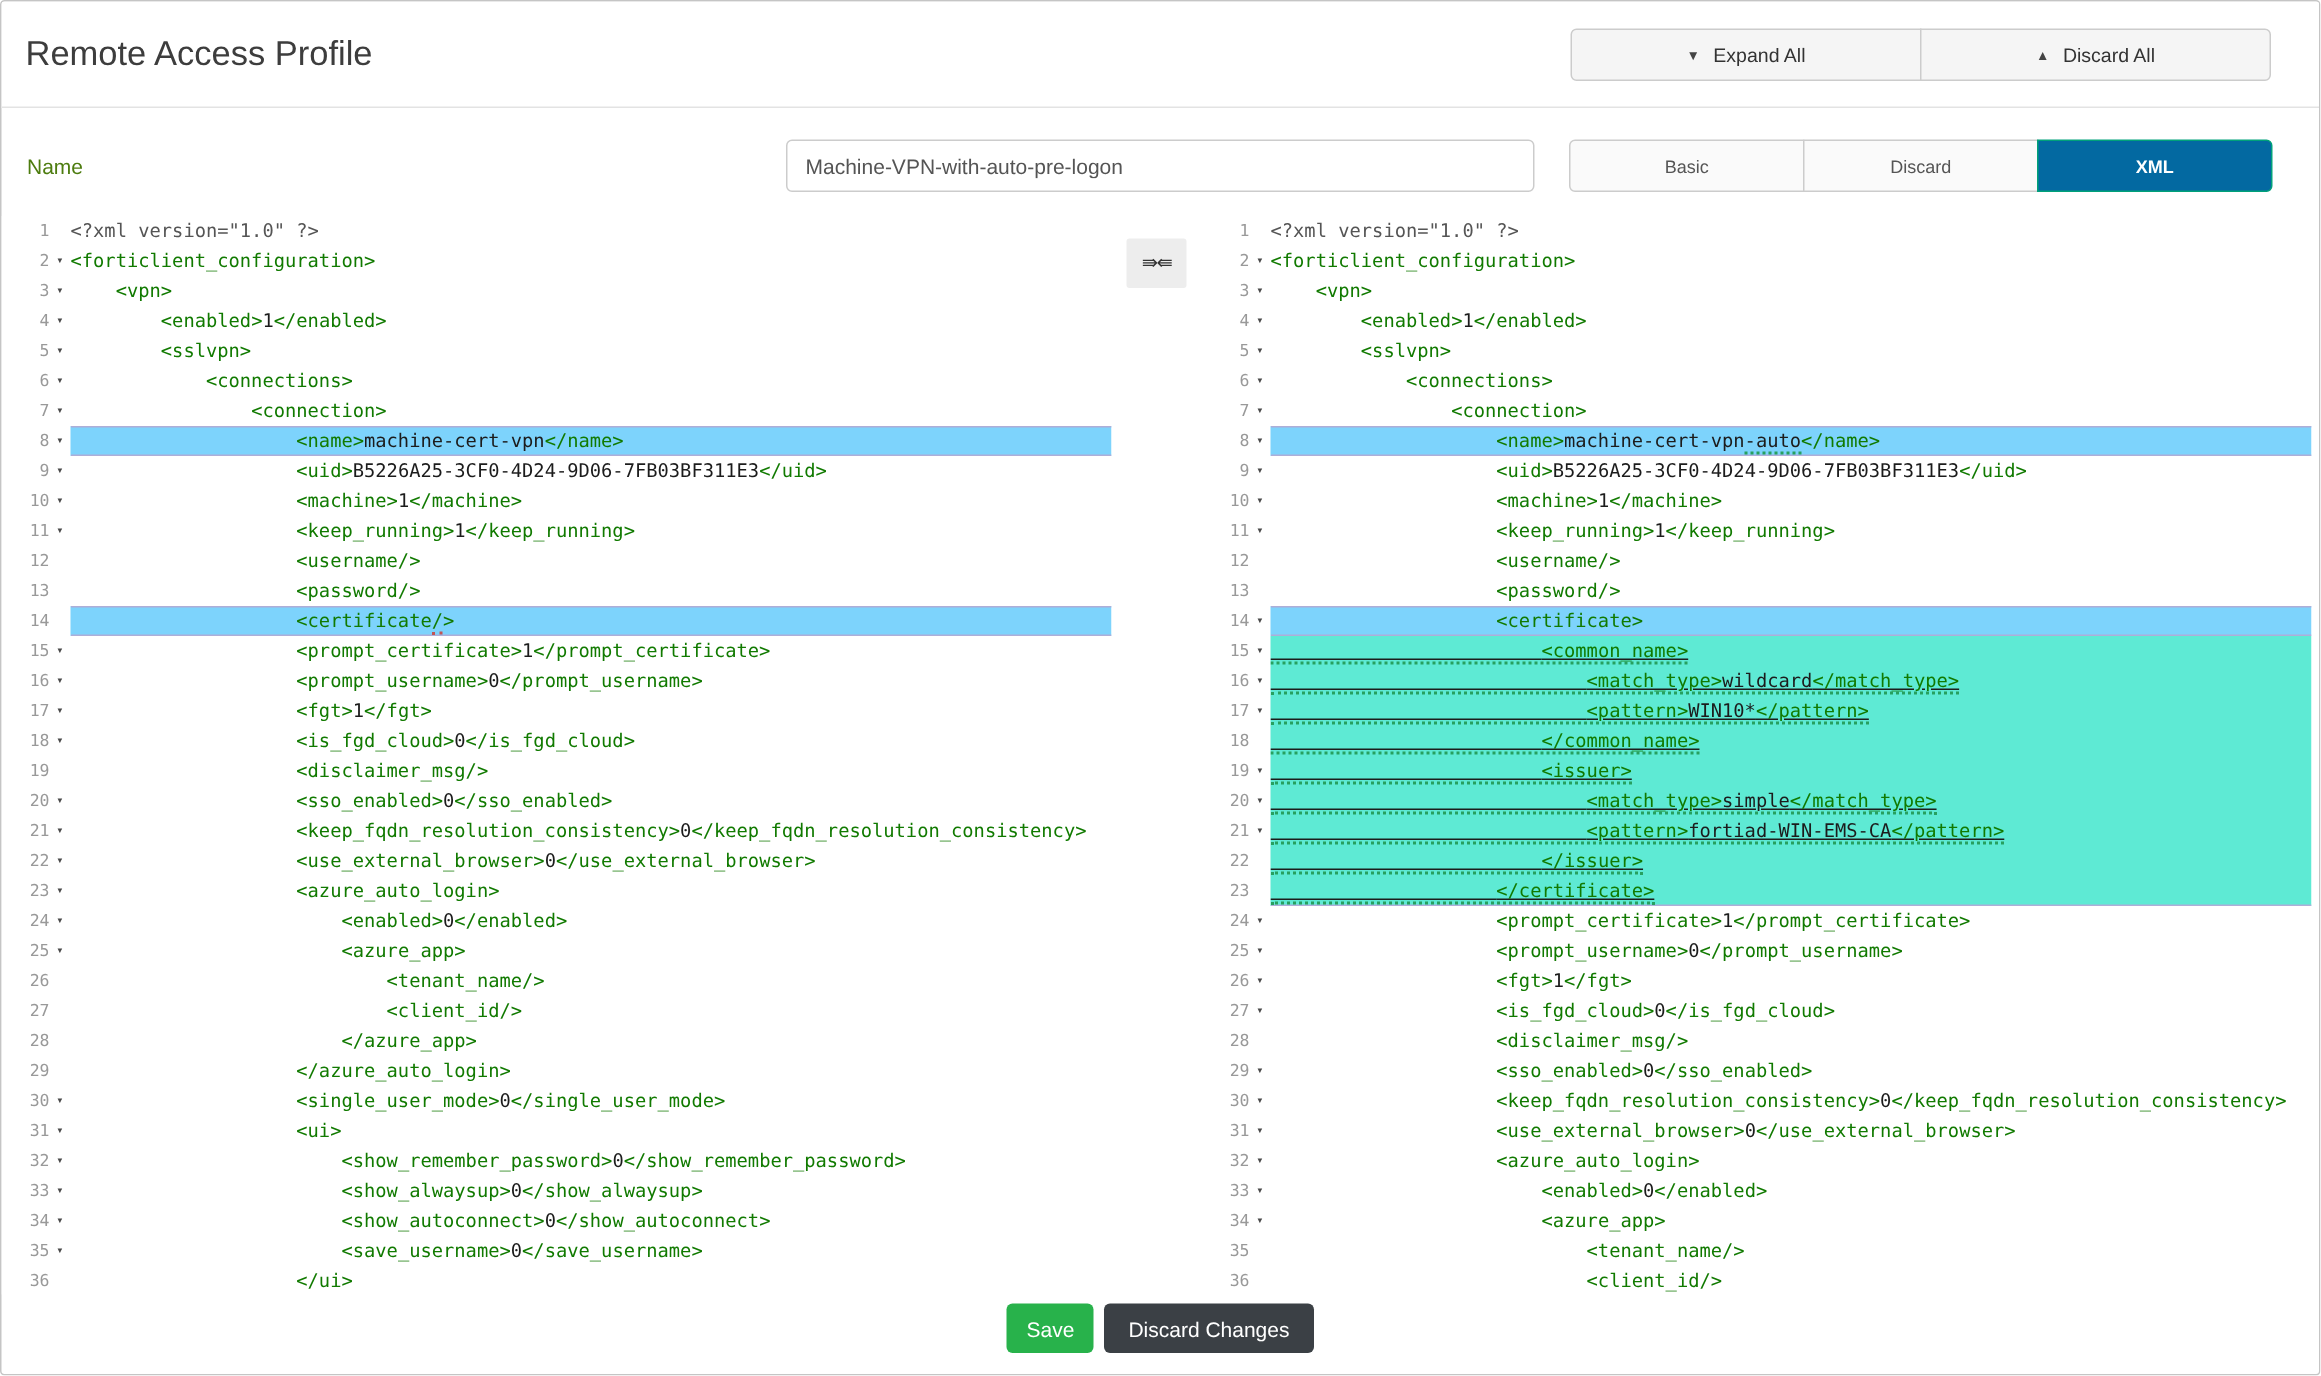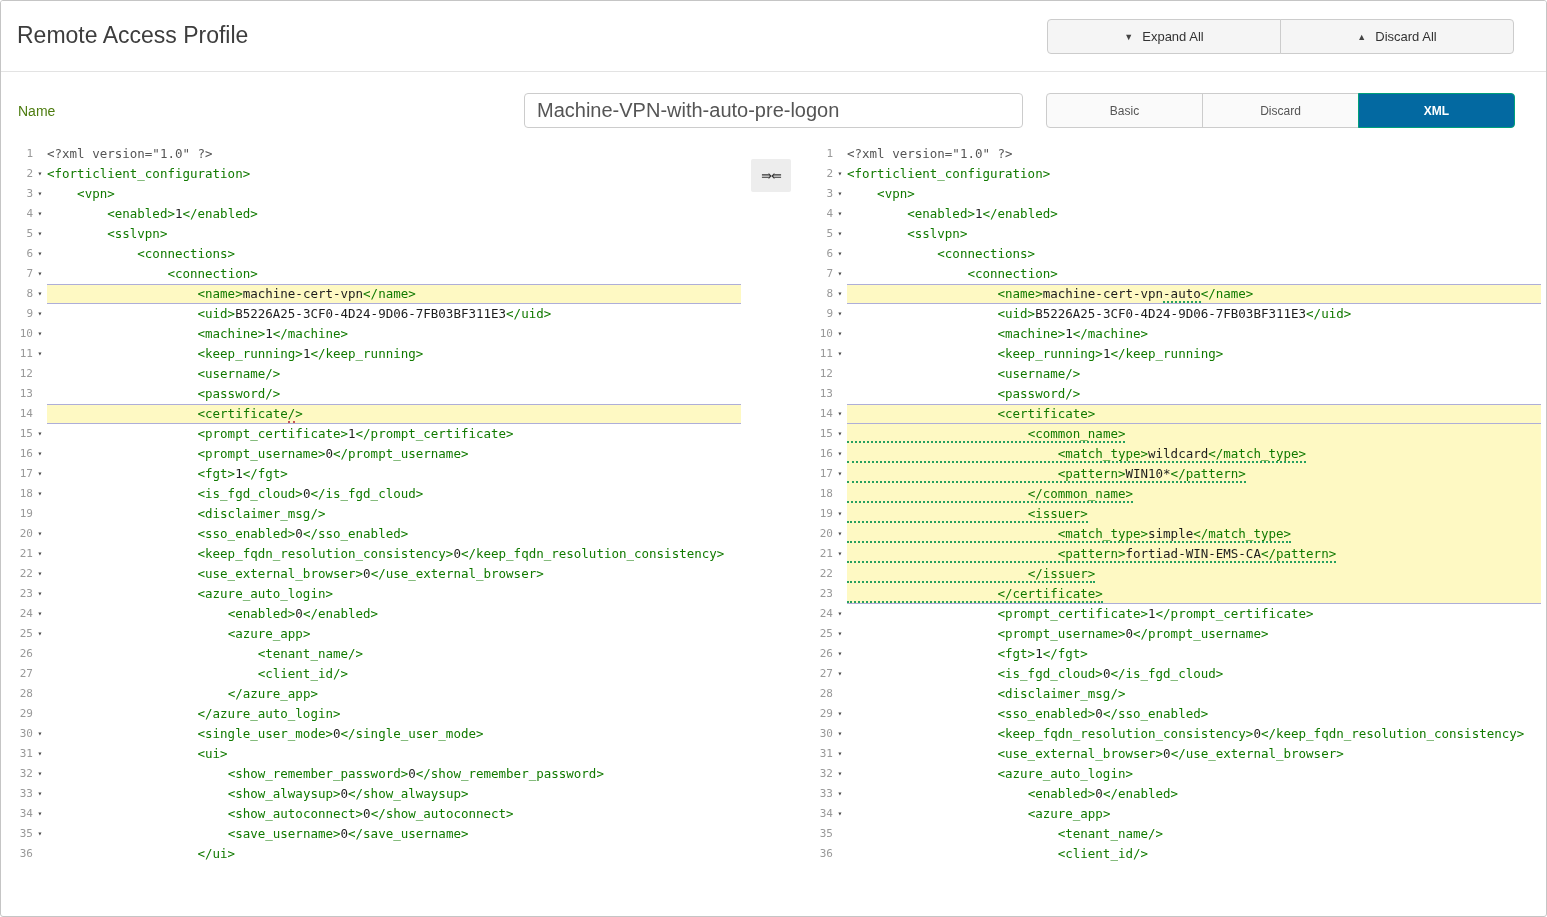--- a/index.html
+++ b/index.html
@@ -19,21 +19,21 @@
     font-family:"Liberation Sans", sans-serif;
   }
   .expand-group .btn-light + .btn-light { margin-left:-1px; }
   .expand-group .btn-light:first-child { border-radius:4px 0 0 4px; }
   .expand-group .btn-light:last-child { border-radius:0 4px 4px 0; }
   .caret { font-size:9px; color:#444; }
   
   .name-label { position:absolute; left:17px; top:102px; font-size:14px; color:#4d7c0f; }
   .name-input {
     position:absolute; left:523px; top:92px; width:499px; height:35px;
-    border:1px solid #ccc; border-radius:4px; padding:0 12px; font-size:20px; color:#555;
+    border:1px solid #ccc; border-radius:4px; padding:0 12px; font-size:14px; color:#555;
     font-family:"Liberation Sans", sans-serif; background:#fff;
   }
   .tab-group { position:absolute; left:1045px; top:92px; width:469px; height:35px; display:flex; }
   .tab {
     flex:1; border:1px solid #ccc; background:#fafafa; color:#555; font-size:12px;
     display:flex; align-items:center; justify-content:center; cursor:pointer;
     font-family:"Liberation Sans", sans-serif;
   }
   .tab + .tab { margin-left:-1px; }
   .tab:first-child { border-radius:4px 0 0 4px; }
@@ -43,22 +43,22 @@
   .editors { position:absolute; top:143px; left:0; right:0; height:719px; overflow:hidden; background:#fff; }
   .pane { position:absolute; top:0; width:732px; height:719px; overflow:hidden; background:#fff; }
   #left-pane { left:8px; }
   #right-pane { left:808px; }
   .cm-line { display:flex; height:20px; line-height:20px; font-family:"DejaVu Sans Mono", monospace; font-size:12.5px; }
   .num { width:24px; flex:none; text-align:right; color:#999; font-size:11px; line-height:20px; }
   .fold { width:14px; flex:none; text-align:center; color:#4a4a4a; font-size:8px; line-height:20px; cursor:pointer; }
   .code { flex:1; white-space:pre; overflow:hidden; position:relative; color:#1c1c1c; }
   .tag { color:#117a00; }
   .meta { color:#555; }
-  .hl  .code { background:#fef9c3; box-shadow: inset 0 1px 0 #aeaed8, inset 0 -1px 0 #aeaed8; }
-  .ins .code { background:#fef9c3; }
+  .hl  .code { background:#7dd3fc; box-shadow: inset 0 1px 0 #aeaed8, inset 0 -1px 0 #aeaed8; }
+  .ins .code { background:#5eead4;text-decoration:underline; }
   .be  .code { box-shadow: inset 0 -1px 0 #aeaed8; }
   .mark { position:absolute; bottom:1px; height:0; border-bottom:2px dotted #27a05f; pointer-events:none; }
   .mark.del { border-bottom-color:#c25555; }
   .scrolllock {
     position:absolute; left:750px; top:15px; width:40px; height:33px; background:#ededed;
     border-radius:2px; display:flex; align-items:center; justify-content:center;
     font-size:13px; color:#333; letter-spacing:-1px; cursor:pointer;
     font-family:"DejaVu Sans", sans-serif;
   }
   
@@ -461,14 +461,18 @@
           <span class="code">                            <span class="tag">&lt;tenant_name/&gt;</span></span>
         </div>
         <div class="cm-line">
           <span class="num">36</span>
           <span class="fold"></span>
           <span class="code">                            <span class="tag">&lt;client_id/&gt;</span></span>
         </div>
       </div>
   </div>
 
+  <div class="footer">
+    <button class="btn-save">Save</button>
+    <button class="btn-discard">Discard Changes</button>
+  </div>
 
 </div>
 
 </body></html>

